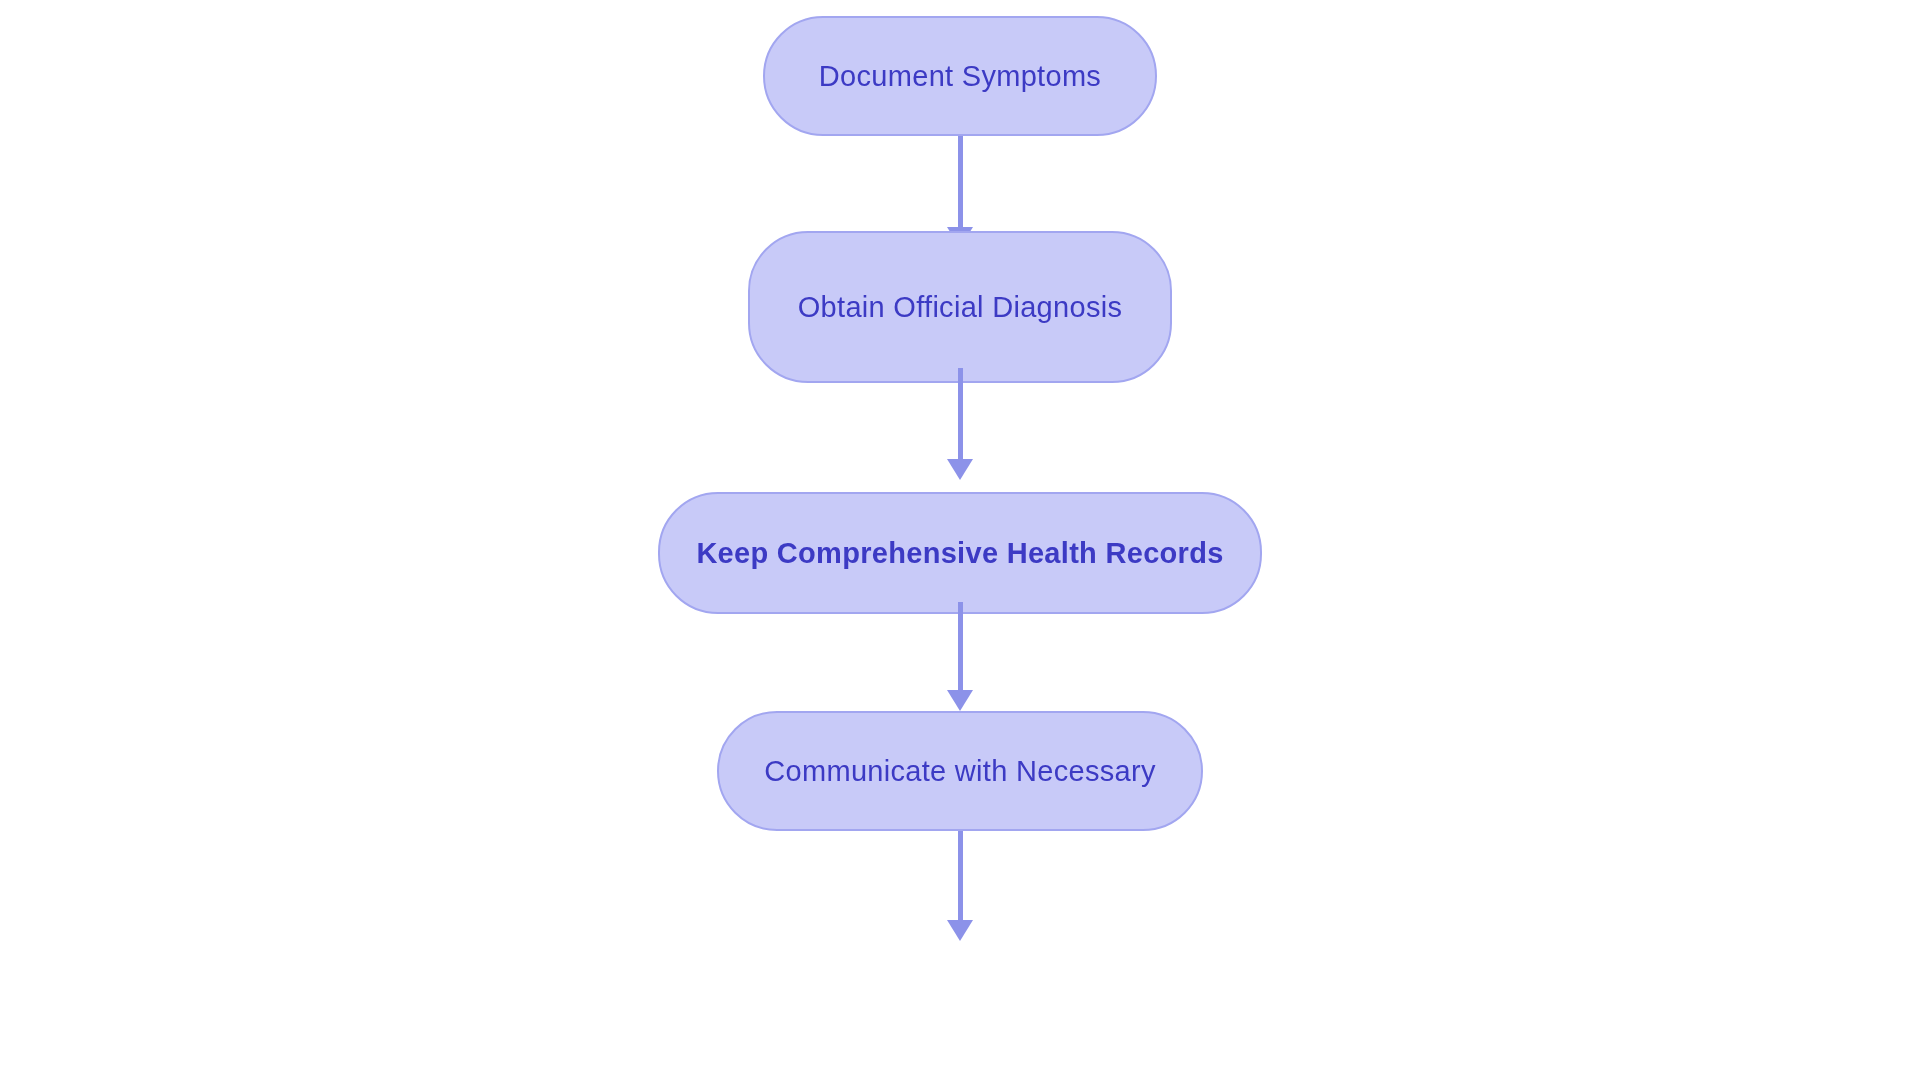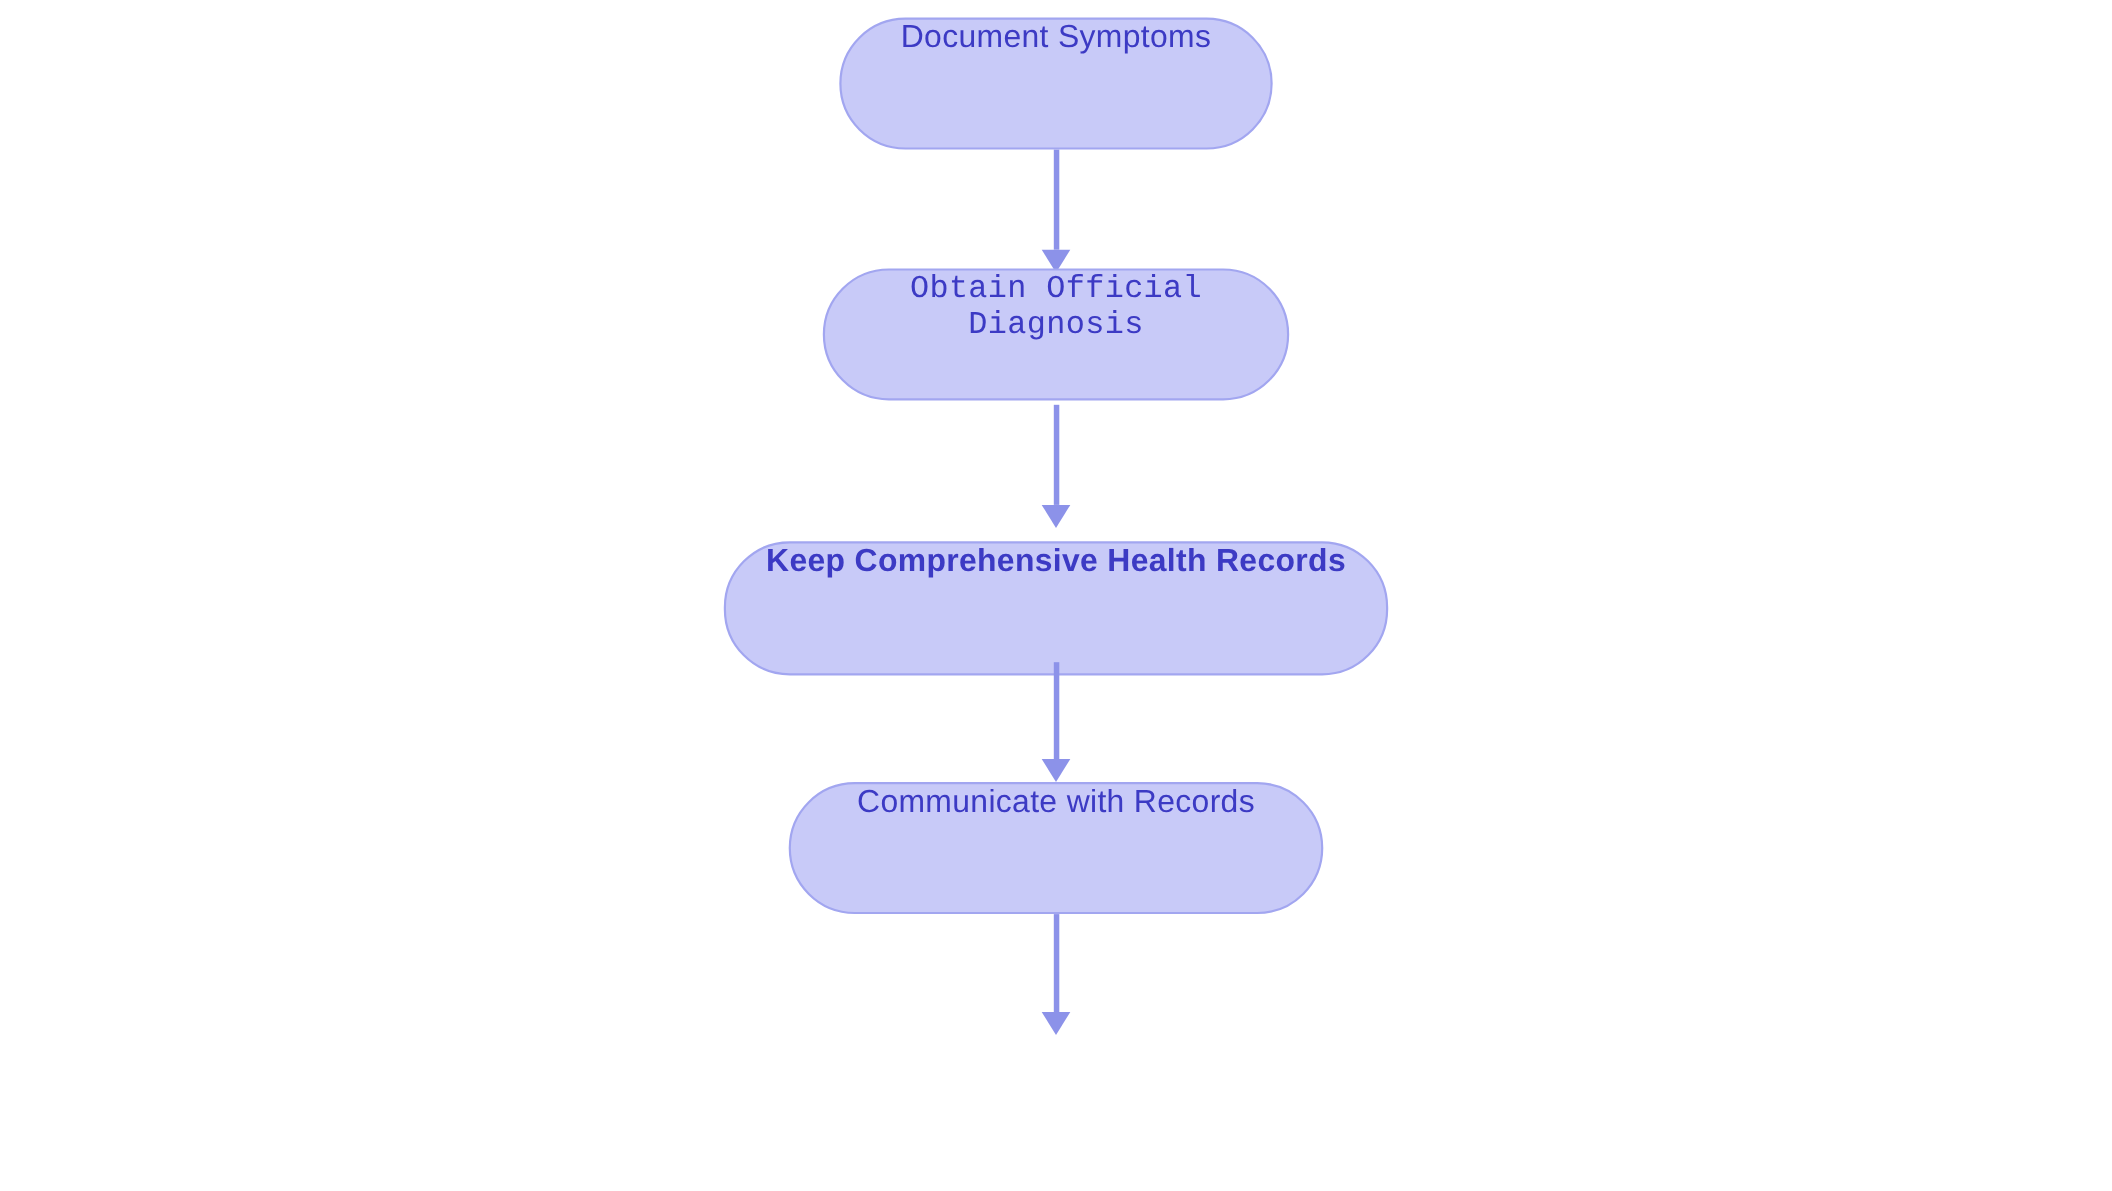--- a/index.html
+++ b/index.html
@@ -15,30 +15,30 @@
     background: var(--bg, #ffffff);
     overflow: hidden;
   }
   .node {
     position: absolute;
     box-sizing: border-box;
     background: var(--node-fill, #c8caf8);
     border: 2px solid var(--node-border, #a2a6f0);
     border-radius: 60px;
     display: flex;
-    align-items: flex-start;
+    align-items: center;
     justify-content: center;
     text-align: center;
     color: var(--node-text, #3c3ac4);
     font-size: 29px;
     font-weight: 400;
     letter-spacing: 0.3px;
   }
   .node-1 { left: 763px; top: 16px;  width: 394px; height: 120px; }
-  .node-2 { left: 748px; top: 244px; width: 424px; height: 120px; font-family: Liberation Mono, monospace; }
+  .node-2 { left: 748px; top: 231px; width: 424px; height: 152px; }
   .node-3 { left: 658px; top: 492px; width: 604px; height: 122px; font-weight: bold; }
   .node-4 { left: 717px; top: 711px; width: 486px; height: 120px; }
   .node-5 { left: 719px; top: 941px; width: 482px; height: 120px; }
 
   .arrow {
     position: absolute;
     left: 947px;
     width: 26px;
     display: flex;
     flex-direction: column;
@@ -87,21 +87,21 @@
   <div class="node node-3">
     <span>Keep Comprehensive Health Records</span>
   </div>
 
   <div class="arrow arrow-3">
     <div class="shaft"></div>
     <div class="head"></div>
   </div>
 
   <div class="node node-4">
-    <span>Communicate with Records</span>
+    <span>Communicate with Necessary</span>
   </div>
 
   <div class="arrow arrow-4">
     <div class="shaft"></div>
     <div class="head"></div>
   </div>
 
 
 </div>
 

